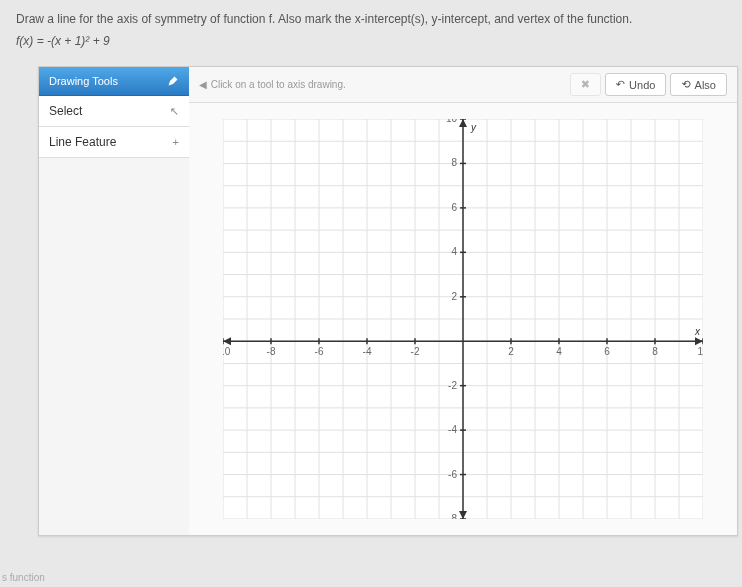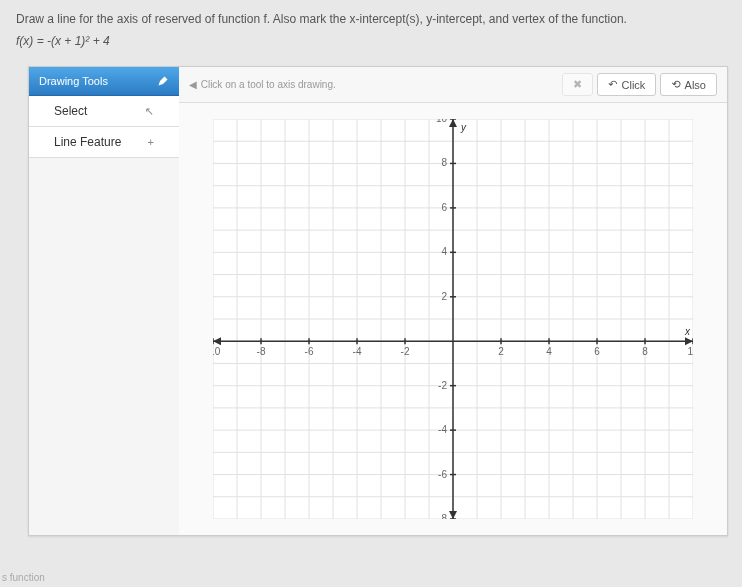--- a/index.html
+++ b/index.html
@@ -1,23 +1,23 @@
 <!DOCTYPE html>
 <html><head>
 <meta charset="utf-8">
 <style>
 * { margin: 0; padding: 0; box-sizing: border-box; font-family: Arial, sans-serif; }
 body { background: #e8e8e8; width: 742px; height: 587px; overflow: hidden; position: relative; }
 .page { padding: 12px 16px; }
 .question { font-size: 12px; color: #555; margin-bottom: 8px; }
 .formula { font-size: 12px; color: #555; margin-bottom: 18px; font-style: italic; }
-.widget { display: flex; background: #f5f5f5; border: 1px solid #ccc; margin-left: 12px; width: 700px; height: 470px; box-shadow: 0 1px 2px rgba(0,0,0,0.1); }
+.widget { display: flex; background: #f5f5f5; border: 1px solid #ccc; margin-left: 22px; width: 700px; height: 470px; box-shadow: 0 1px 2px rgba(0,0,0,0.1); }
 .tools { width: 150px; display: flex; flex-direction: column; }
 .tool-header { background: linear-gradient(#4fa8e8, #2b7bc4); color: #fff; font-size: 11px; padding: 8px 10px; display: flex; align-items: center; justify-content: space-between; border-bottom: 1px solid #2468a8; }
-.tool-row { background: #fff; border-bottom: 1px solid #ddd; font-size: 12px; color: #333; padding: 8px 25px; display: flex; align-items: center; justify-content: space-between; cursor: pointer; }
+.tool-row { background: #fff; border-bottom: 1px solid #ddd; font-size: 12px; color: #333; padding: 8px 10px; display: flex; align-items: center; justify-content: space-between; cursor: pointer; }
 .tool-icon { font-size: 11px; color: #888; }
 .canvas-area { flex: 1; display: flex; flex-direction: column; background: #fafafa; }
 .top-bar { display: flex; align-items: center; justify-content: space-between; padding: 6px 10px; border-bottom: 1px solid #ddd; background: #f7f7f7; }
 .hint { font-size: 10px; color: #999; display: flex; align-items: center; gap: 4px; }
 .actions { display: flex; gap: 4px; align-items: center; }
 .action-btn { background: #fff; border: 1px solid #ccc; border-radius: 3px; padding: 4px 10px; font-size: 11px; color: #555; display: flex; align-items: center; gap: 4px; cursor: pointer; }
 .action-btn-disabled { opacity: 0.4; }
 .graph-wrap { flex: 1; display: flex; align-items: center; justify-content: center; padding: 10px; }
 .graph { background: #fff; position: relative; width: 480px; height: 400px; }
 svg { display: block; }
@@ -25,22 +25,22 @@
 .axis { stroke: #333; stroke-width: 1.5; }
 .tick-label { font-size: 10px; fill: #666; font-family: Arial; }
 .axis-label { font-size: 10px; fill: #333; font-style: italic; }
 .footer-txt { position: absolute; bottom: 4px; left: 2px; font-size: 10px; color: #aaa; }
 .pencil-icon { width: 12px; height: 12px; }
 </style>
 </head>
 <body>
 
 <div class="page">
-  <div class="question">Draw a line for the axis of reserved of function f. Also mark the x-intercept(s), y-intercept, and vertex of the function.</div>
-  <div class="formula">f(x) = -(x + 1)² + 4</div>
+  <div class="question">Draw a line for the axis of symmetry of function f. Also mark the x-intercept(s), y-intercept, and vertex of the function.</div>
+  <div class="formula">f(x) = -(x + 1)² + 9</div>
 
   <div class="widget">
     <div class="tools">
       <div class="tool-header">
         <span>Drawing Tools</span>
         <span>
           <svg class="pencil-icon" viewBox="0 0 16 16">
               <path d="M2 14 L4 8 L10 2 L14 6 L8 12 L2 14 Z" fill="#fff"></path>
             </svg>
         </span>
@@ -60,21 +60,21 @@
         <div class="hint">
           <span>◀</span>
           <span>Click on a tool to axis drawing.</span>
         </div>
         <div class="actions">
           <div class="action-btn action-btn-disabled">
             <span>✖</span>
           </div>
           <div class="action-btn">
             <span>↶</span>
-            <span>Click</span>
+            <span>Undo</span>
           </div>
           <div class="action-btn">
             <span>⟲</span>
             <span>Also</span>
           </div>
         </div>
       </div>
 
       <div class="graph-wrap">
         <div class="graph">

